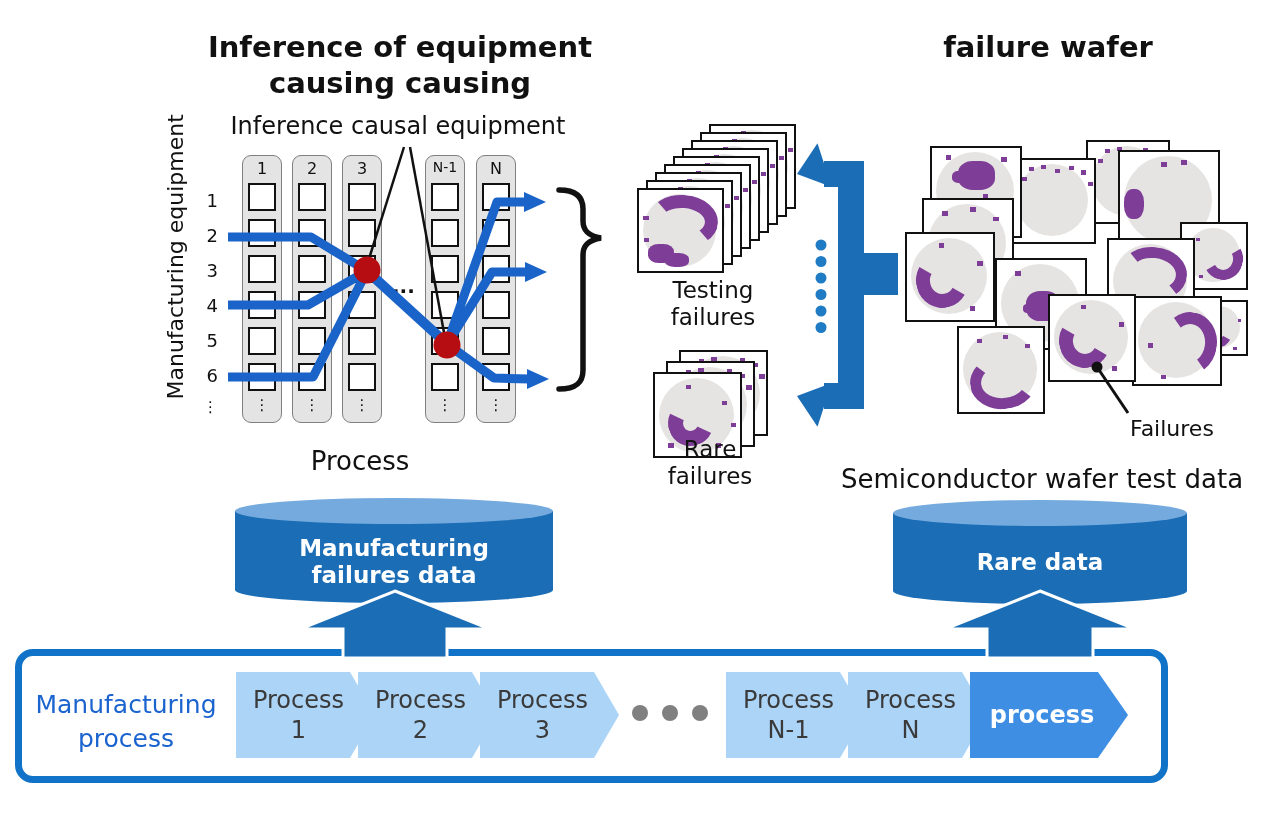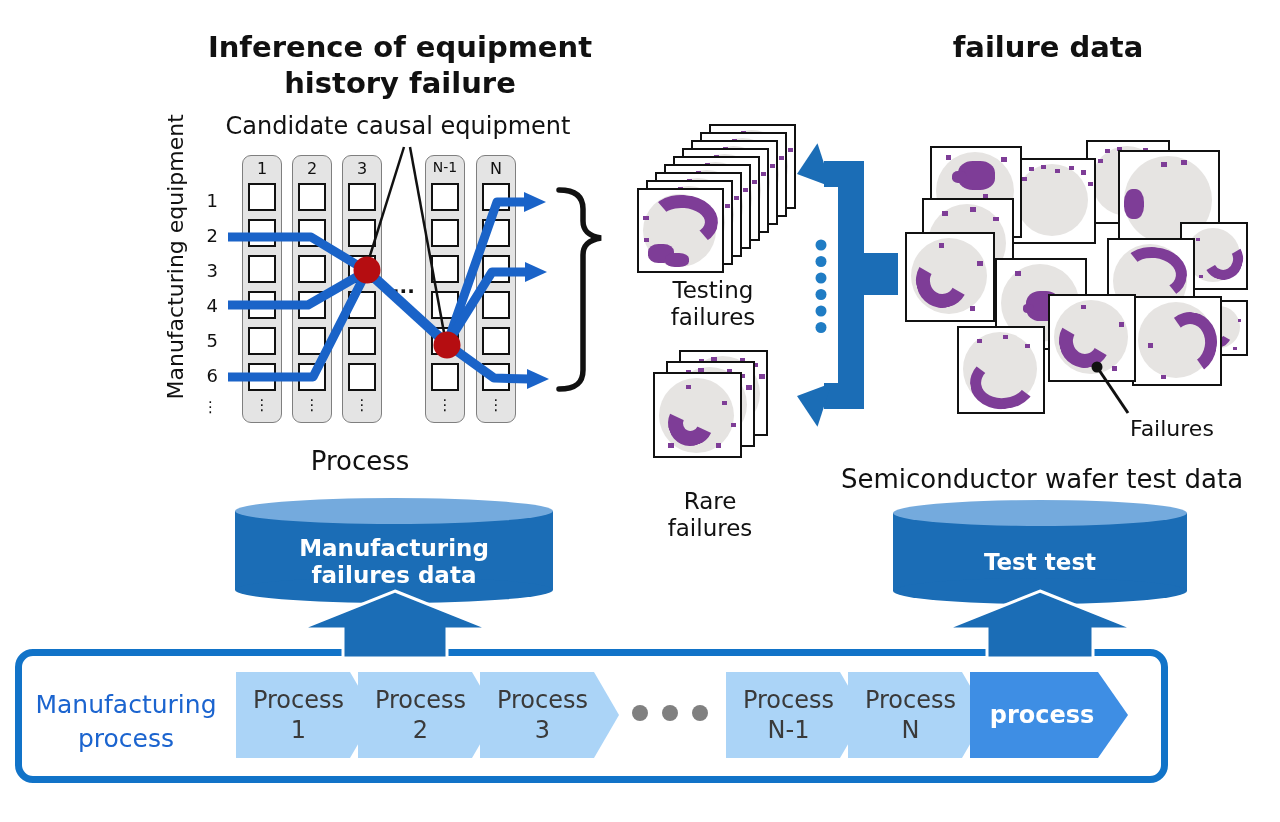--- a/index.html
+++ b/index.html
@@ -46,23 +46,23 @@
   .gdot{position:absolute;width:16px;height:16px;border-radius:50%;background:var(--dot-gray,#808080);}
   .overlay{position:absolute;left:0;top:0;z-index:9;pointer-events:none;}
 </style>
 </head>
 <body>
 
 <div class="canvas">
 
   <div class="abs ctr big-title" style="left:150px;top:29px;width:500px;">
     <div>Inference of equipment</div>
-    <div>history failure</div>
-  </div>
-  <div class="abs ctr sub-label" style="left:178px;top:112px;width:440px;">Candidate causal equipment</div>
+    <div>causing causing</div>
+  </div>
+  <div class="abs ctr sub-label" style="left:178px;top:112px;width:440px;">Inference causal equipment</div>
 
   <div class="vert-label" style="left:60px;top:272px;width:230px;">Manufacturing equipment</div>
   <div class="abs ctr" style="left:300px;top:446px;width:120px;font-size:26px;">Process</div>
   <div class="abs" style="left:392px;top:274px;font-size:20px;font-weight:bold;">...</div>
 
   <div id="grid-columns">
       <div class="gcol" style="left: 242px;">
         <span class="hdr">1</span>
         <span class="box"></span>
         <span class="box"></span>
@@ -242,27 +242,27 @@
       <div class="sheet" style="left: 653px; top: 372px; width: 89px; height: 86px;">
         <div class="wafer-circle" style="left: 4px; top: 4px; width: 75px; height: 75px;"></div>
         <div class="cres" style="left: 13.35px; top: 26.7px; width: 44.5px; height: 44.5px; border-width: 15.13px; transform: rotate(-20deg); border-left-color: rgb(126, 61, 151); border-bottom-color: rgb(126, 61, 151);"></div>
         <div class="pat" style="left: 31.15px; top: 10.68px; width: 5.34px; height: 4.45px; background: rgb(126, 61, 151);"></div>
         <div class="pat" style="left: 66.75px; top: 26.7px; width: 5.34px; height: 4.45px; background: rgb(126, 61, 151);"></div>
         <div class="pat" style="left: 13.35px; top: 69.42px; width: 5.34px; height: 4.45px; background: rgb(126, 61, 151);"></div>
         <div class="pat" style="left: 60.52px; top: 69.42px; width: 5.34px; height: 4.45px; background: rgb(126, 61, 151);"></div>
         <div class="pat" style="left: 75.65px; top: 48.95px; width: 5.34px; height: 4.45px; background: rgb(126, 61, 151);"></div>
       </div>
     </div>
-  <div class="abs ctr stack-label" style="left:645px;top:488px;width:130px;">
+  <div class="abs ctr stack-label" style="left:645px;top:436px;width:130px;">
     <div>Rare</div>
     <div>failures</div>
   </div>
 
   <div class="abs ctr big-title" style="left:818px;top:29px;width:460px;">
-    <div>failure data</div>
+    <div>failure wafer</div>
   </div>
   <div id="cluster">
       <div class="tile" style="left: 1086px; top: 140px; width: 84px; height: 84px;">
         <div class="wafer-circle" style="left: 4px; top: 4px; width: 70px; height: 70px;"></div>
         <div class="pat" style="left: 16.8px; top: 6.72px; width: 5.04px; height: 4.2px; background: rgb(126, 61, 151);"></div>
         <div class="pat" style="left: 28.56px; top: 5.04px; width: 5.04px; height: 4.2px; background: rgb(126, 61, 151);"></div>
         <div class="pat" style="left: 42px; top: 8.4px; width: 5.04px; height: 4.2px; background: rgb(126, 61, 151);"></div>
         <div class="pat" style="left: 55.44px; top: 5.88px; width: 5.04px; height: 4.2px; background: rgb(126, 61, 151);"></div>
         <div class="pat" style="left: 67.2px; top: 10.08px; width: 5.04px; height: 4.2px; background: rgb(126, 61, 151);"></div>
         <div class="pat" style="left: 10.08px; top: 16.8px; width: 5.04px; height: 4.2px; background: rgb(126, 61, 151);"></div>
@@ -364,21 +364,21 @@
     <div class="cyl-ell abs" style="left:235px;top:498px;width:318px;height:26px;background:var(--cyl-top,#74aadd);"></div>
     <div class="cyl-text" style="left:235px;top:535px;width:318px;">
       <div>Manufacturing</div>
       <div>failures data</div>
     </div>
   </div>
   <div>
     <div class="cyl-body abs" style="left:893px;top:513px;width:294px;height:78px;"></div>
     <div class="cyl-ell abs" style="left:893px;top:578px;width:294px;height:26px;background:var(--shape-blue,#1b6db6);"></div>
     <div class="cyl-ell abs" style="left:893px;top:500px;width:294px;height:26px;background:var(--cyl-top,#74aadd);"></div>
-    <div class="cyl-text" style="left:893px;top:549px;width:294px;">Test test</div>
+    <div class="cyl-text" style="left:893px;top:549px;width:294px;">Rare data</div>
   </div>
 
   <div class="flow-box"></div>
   <div class="flow-label" style="left:20px;top:688px;width:212px;">
     <div>Manufacturing</div>
     <div>process</div>
   </div>
   <div id="chevrons">
       <div class="chev" style="left: 236px; width: 139px;">
         <div style="padding-right: 14px;">Process</div>

